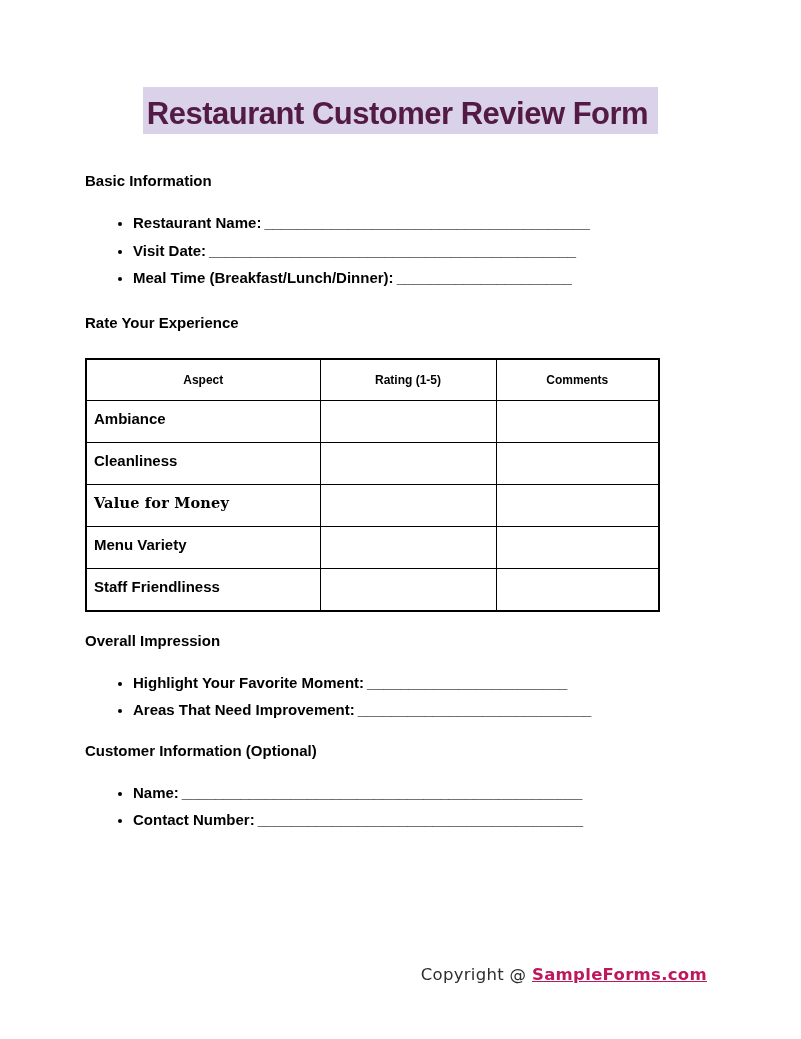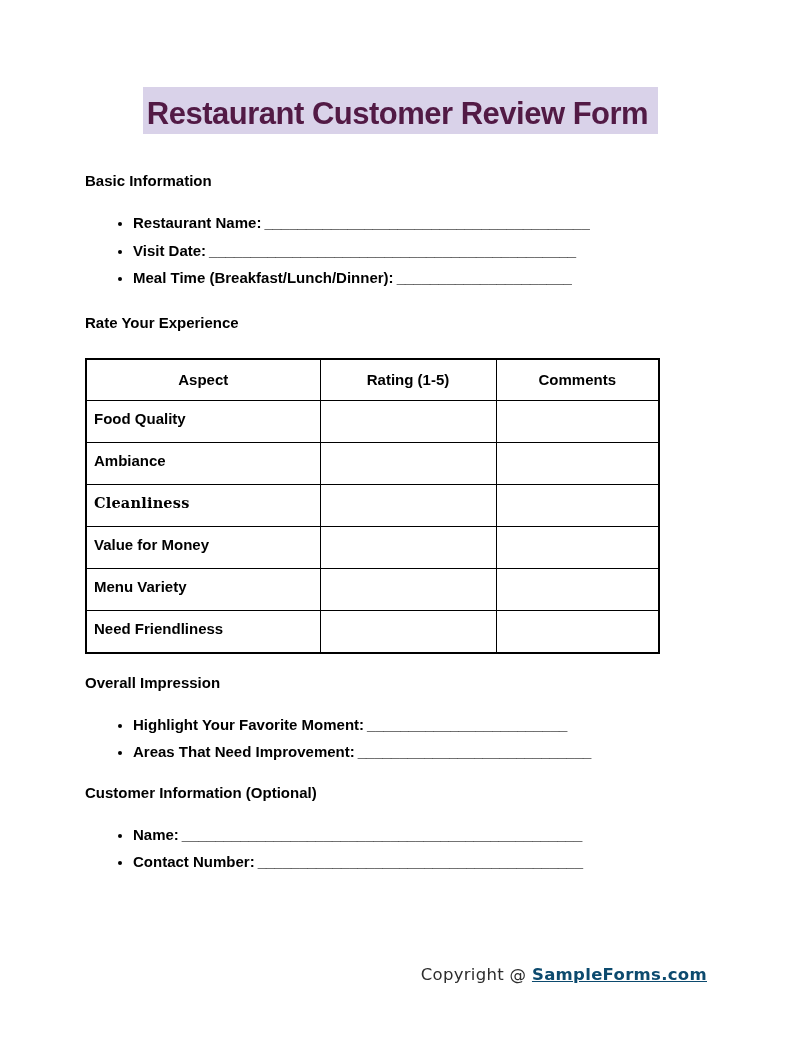--- a/index.html
+++ b/index.html
@@ -63,21 +63,21 @@
     border-collapse: collapse;
     width: 573px;
     table-layout: fixed;
   }
   table.rating-table, table.rating-table th, table.rating-table td {
     border: 1px solid #000;
   }
   table.rating-table { border-width: 2px; }
   table.rating-table th {
     height: 42px;
-    font-size: 15px;
+    font-size: 12px;
     font-weight: bold;
     text-align: center;
     vertical-align: middle;
   }
   table.rating-table td {
     height: 42px;
     vertical-align: top;
     padding: 9px 0 0 7px;
     font-size: 15px;
     font-weight: bold;
@@ -98,21 +98,21 @@
     position: absolute;
     top: 965px;
     right: 94px;
     font-family: "DejaVu Sans", sans-serif;
     font-size: 16.5px;
     color: #2d2d2d;
     letter-spacing: 0.3px;
     white-space: nowrap;
   }
   .footer a {
-    color: #0c4a6e;
+    color: #be185d;
     font-weight: bold;
     text-decoration: underline;
     cursor: pointer;
   }
 </style>
 </head>
 <body>
 
 <div class="page">
 
@@ -145,46 +145,41 @@
       </colgroup>
       <thead>
         <tr>
           <th>Aspect</th>
           <th>Rating (1-5)</th>
           <th>Comments</th>
         </tr>
       </thead>
       <tbody>
         <tr>
-          <td>Food Quality</td>
-          <td></td>
-          <td></td>
-        </tr>
-        <tr>
           <td>Ambiance</td>
           <td></td>
           <td></td>
         </tr>
         <tr>
           <td>Cleanliness</td>
           <td></td>
           <td></td>
         </tr>
         <tr>
           <td>Value for Money</td>
           <td></td>
           <td></td>
         </tr>
         <tr>
           <td>Menu Variety</td>
           <td></td>
           <td></td>
         </tr>
         <tr>
-          <td>Need Friendliness</td>
+          <td>Staff Friendliness</td>
           <td></td>
           <td></td>
         </tr>
       </tbody>
     </table>
 
     <div class="section-heading h-overall">Overall Impression</div>
     <ul class="field-list">
       <li>
         <span>Highlight Your Favorite Moment:</span><span class="fill-line">________________________</span>

